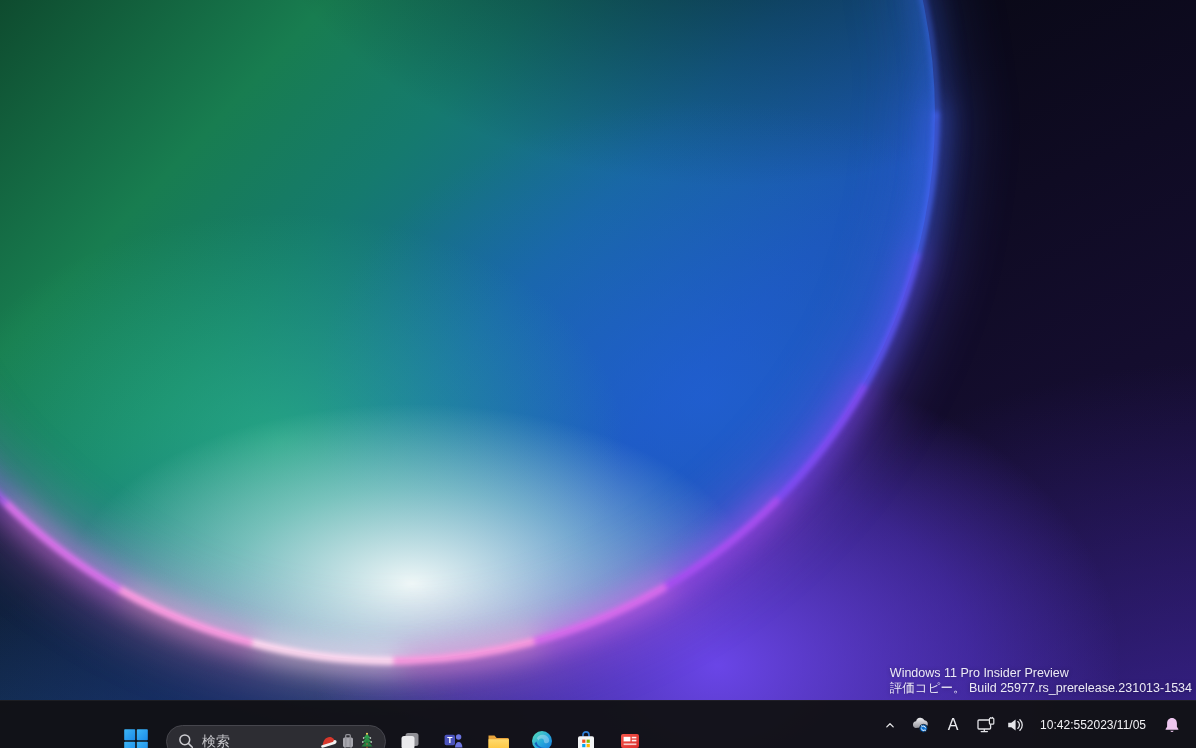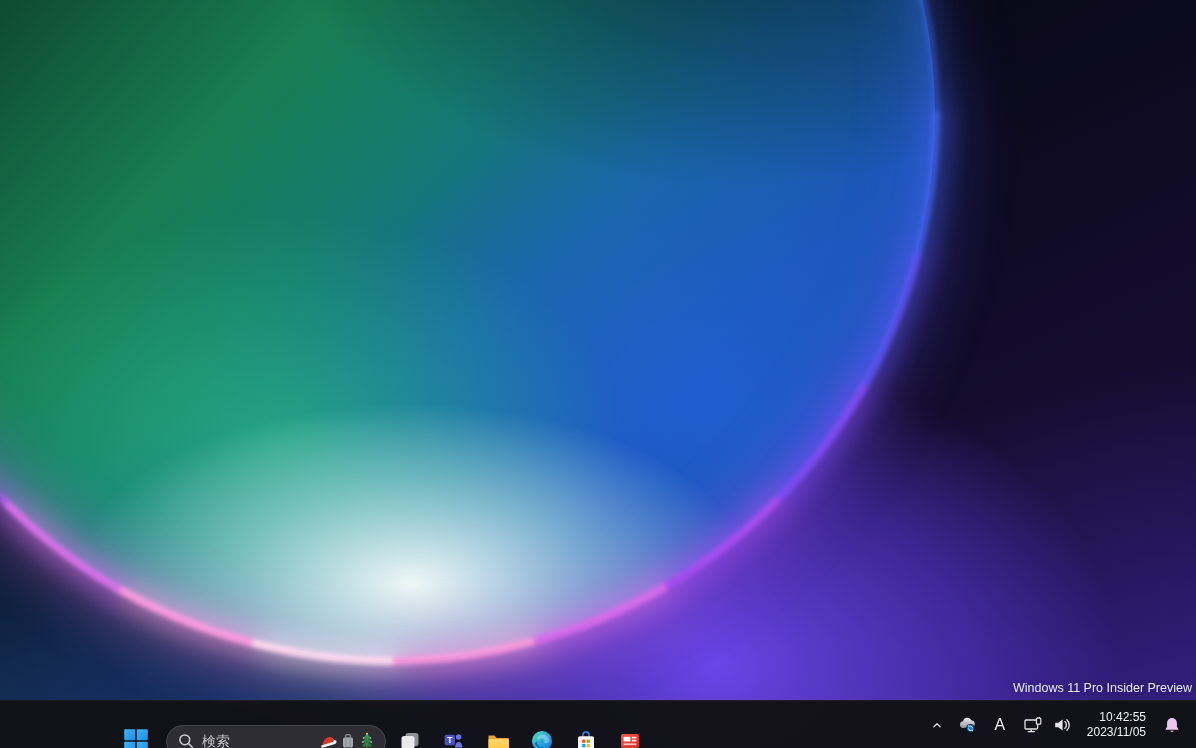--- a/index.html
+++ b/index.html
@@ -64,21 +64,21 @@
   .search-pill input::placeholder{color:#c5c5c9;opacity:1;}
   .sh-group{margin-left:auto;display:flex;align-items:center;gap:1px;}
   
   .tb-tray{position:absolute;right:0;top:0;height:48px;display:flex;align-items:center;padding-right:9px;gap:2px;}
   .tray-btn{
     height:40px;border:none;background:transparent;border-radius:6px;padding:0 5px;
     display:flex;align-items:center;justify-content:center;gap:10px;cursor:pointer;
   }
   .ime{font-size:16px;color:#ececf0;width:22px;text-align:center;}
   .clock{
-    display:flex;flex-direction:column;align-items:flex-end;justify-content:center;
+    display:flex;flex-direction:row;align-items:flex-end;justify-content:center;
     color:#f2f2f5;font-size:12px;line-height:15px;padding:0 4px;
   }
 </style>
 </head>
 <body>
 
 <div class="wallpaper">
   <div class="bg-base"></div>
   <div class="bloom-disc"></div>
   <svg class="rim" width="1196" height="748" viewBox="0 0 1196 748">
@@ -110,20 +110,21 @@
           <use href="#s12"></use>
       </g>
     </defs>
     <use href="#rimpaths" class="rim-halo"></use>
     <use href="#rimpaths" class="rim-glow"></use>
     <use href="#rimpaths" class="rim-core"></use>
   </svg>
 
   <div class="watermark">
     <div>Windows 11 Pro Insider Preview</div>
+    <div>評価コピー。 Build 25977.rs_prerelease.231013-1534</div>
   </div>
 </div>
 
 <div class="taskbar">
 
   <div class="tb-center">
 
     <button class="tb-btn">
       <svg width="26" height="26" viewBox="0 0 26 26">
         <defs>

